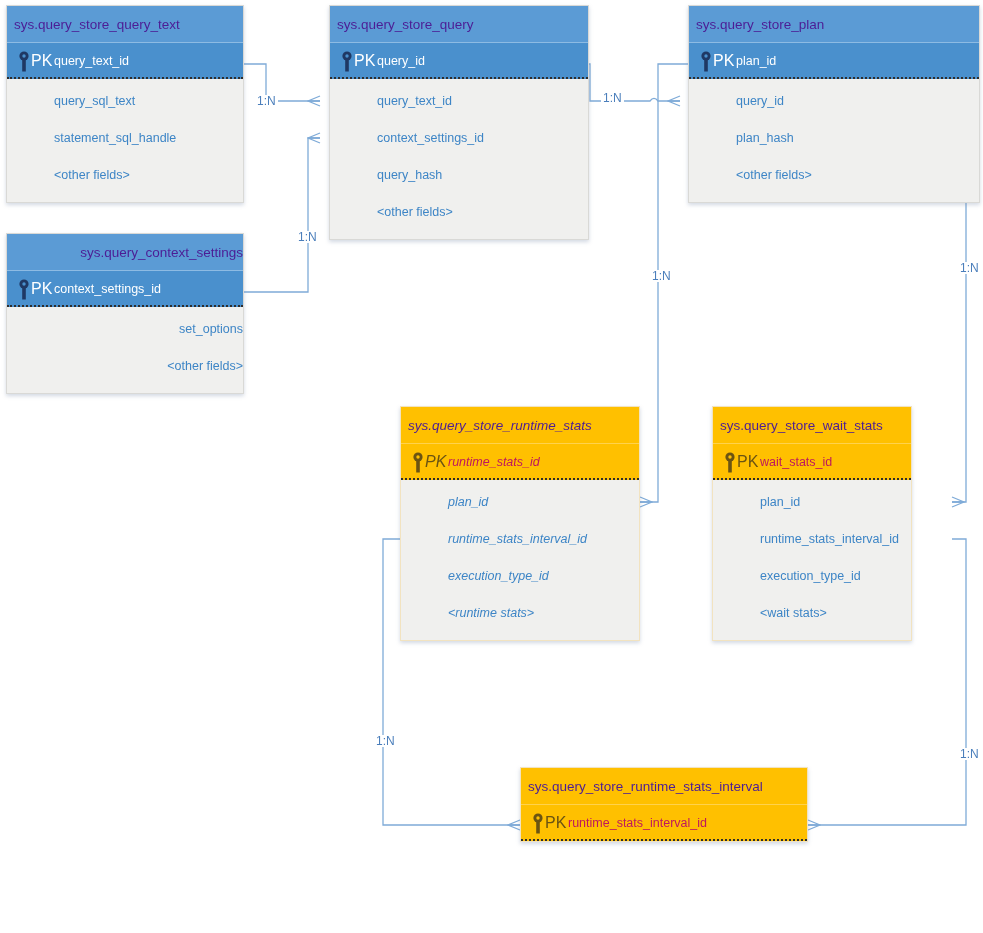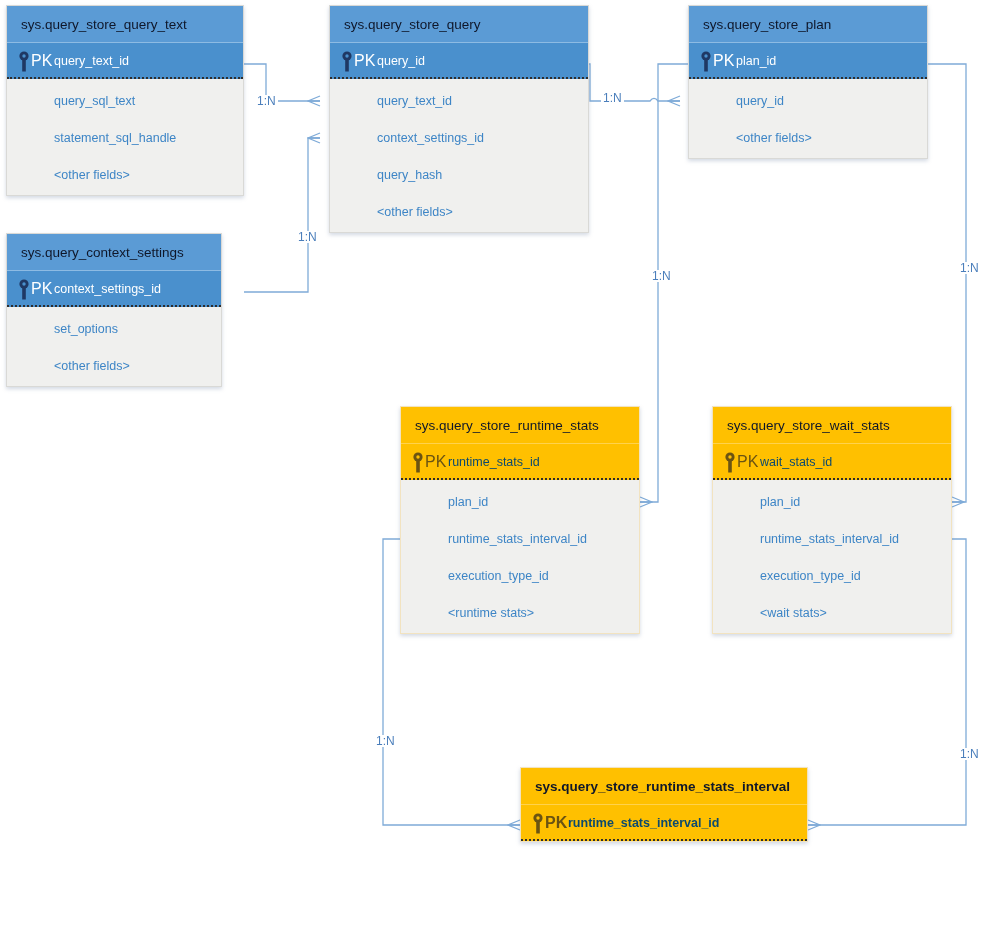--- a/index.html
+++ b/index.html
@@ -31,41 +31,41 @@
   .entity {
     position: absolute;
     box-sizing: border-box;
     background: #f0f0ee;
     box-shadow: 0 2px 4px rgba(120,140,170,0.33);
   }
   .entity .ent-title {
     box-sizing: border-box;
     height: 37px;
     line-height: 37px;
-    padding-left: 14px;
+    padding-left: 7px;
     font-size: 13.5px;
-    color: #0f172a;
+    color: #4c1d95;
     white-space: nowrap;
     overflow: hidden;
   }
   .entity .ent-pk {
     box-sizing: border-box;
     position: relative;
     height: 36px;
     line-height: 36px;
     font-size: 12.5px;
     color: #ffffff;
     white-space: nowrap;
     border-bottom: 2px dotted #2d2d2d;
   }
   .entity .ent-body {
     box-sizing: border-box;
     background: #f0f0ee;
     padding-top: 4px;
-    padding-bottom: 1px;
+    padding-bottom: 8px;
   }
   .entity .ent-field {
     box-sizing: border-box;
     height: 37px;
     line-height: 37px;
     padding-left: 47px;
     font-size: 12.5px;
     color: #3d85c6;
     white-space: nowrap;
   }
@@ -98,21 +98,21 @@
   }
   .entity.blue .pk-label  { color: #ffffff; }
   .entity.orange .pk-label{ color: #6b5412; }
   .pk-name {
     position: absolute;
     left: 47px;
     top: 0;
     line-height: 36px;
   }
   .entity.blue .pk-name   { color: #ffffff; }
-  .entity.orange .pk-name { color: #0c4a6e; }
+  .entity.orange .pk-name { color: #be185d; }
 
   
   .card-label {
     position: absolute;
     font-size: 12px;
     color: #4a7ebb;
     background: #ffffff;
     padding: 0 2px;
     white-space: nowrap;
     line-height: 12px;
@@ -185,93 +185,94 @@
       <span class="pk-name">query_id</span>
     </div>
     <div class="ent-body">
       <div class="ent-field">query_text_id</div>
       <div class="ent-field">context_settings_id</div>
       <div class="ent-field">query_hash</div>
       <div class="ent-field">&lt;other fields&gt;</div>
     </div>
   </div>
 
-  <div class="entity blue" style="left:688px; top:5px; width:240px;">
+  <div class="entity blue" style="left:688px; top:5px; width:292px;">
     <div class="ent-title">sys.query_store_plan</div>
     <div class="ent-pk">
       <svg class="pk-key" viewBox="0 0 12 21">
         <circle cx="6" cy="5" r="4.6" fill="#1f3864"></circle>
         <circle cx="6" cy="5" r="1.7" fill="#4a90cd"></circle>
         <rect x="4.2" y="8" width="3.6" height="12.5" fill="#1f3864"></rect>
       </svg>
       <span class="pk-label">PK</span>
       <span class="pk-name">plan_id</span>
     </div>
     <div class="ent-body">
       <div class="ent-field">query_id</div>
-      <div class="ent-field">&lt;other fields&gt;</div>
-    </div>
-  </div>
-
-  <div class="entity blue" style="left:6px; top:233px; width:216px;">
+      <div class="ent-field">plan_hash</div>
+      <div class="ent-field">&lt;other fields&gt;</div>
+    </div>
+  </div>
+
+  <div class="entity blue" style="left:6px; top:233px; width:238px;text-align:right;">
     <div class="ent-title">sys.query_context_settings</div>
     <div class="ent-pk">
       <svg class="pk-key" viewBox="0 0 12 21">
         <circle cx="6" cy="5" r="4.6" fill="#1f3864"></circle>
         <circle cx="6" cy="5" r="1.7" fill="#4a90cd"></circle>
         <rect x="4.2" y="8" width="3.6" height="12.5" fill="#1f3864"></rect>
       </svg>
       <span class="pk-label">PK</span>
       <span class="pk-name">context_settings_id</span>
     </div>
     <div class="ent-body">
       <div class="ent-field">set_options</div>
       <div class="ent-field">&lt;other fields&gt;</div>
     </div>
   </div>
 
-  <div class="entity orange" style="left:400px; top:406px; width:240px;">
+  <div class="entity orange" style="left:400px; top:406px; width:240px;font-style:italic;">
     <div class="ent-title">sys.query_store_runtime_stats</div>
     <div class="ent-pk">
       <svg class="pk-key" viewBox="0 0 12 21">
         <circle cx="6" cy="5" r="4.6" fill="#6b5412"></circle>
         <circle cx="6" cy="5" r="1.7" fill="#ffc000"></circle>
         <rect x="4.2" y="8" width="3.6" height="12.5" fill="#6b5412"></rect>
       </svg>
       <span class="pk-label">PK</span>
       <span class="pk-name">runtime_stats_id</span>
     </div>
     <div class="ent-body">
       <div class="ent-field">plan_id</div>
       <div class="ent-field">runtime_stats_interval_id</div>
       <div class="ent-field">execution_type_id</div>
       <div class="ent-field">&lt;runtime stats&gt;</div>
     </div>
   </div>
 
-  <div class="entity orange" style="left:712px; top:406px; width:240px;">
+  <div class="entity orange" style="left:712px; top:406px; width:200px;">
     <div class="ent-title">sys.query_store_wait_stats</div>
     <div class="ent-pk">
       <svg class="pk-key" viewBox="0 0 12 21">
         <circle cx="6" cy="5" r="4.6" fill="#6b5412"></circle>
         <circle cx="6" cy="5" r="1.7" fill="#ffc000"></circle>
         <rect x="4.2" y="8" width="3.6" height="12.5" fill="#6b5412"></rect>
       </svg>
       <span class="pk-label">PK</span>
       <span class="pk-name">wait_stats_id</span>
     </div>
     <div class="ent-body">
       <div class="ent-field">plan_id</div>
       <div class="ent-field">runtime_stats_interval_id</div>
       <div class="ent-field">execution_type_id</div>
       <div class="ent-field">&lt;wait stats&gt;</div>
     </div>
   </div>
 
-  <div class="entity orange" style="left:520px; top:767px; width:288px;font-weight:bold;">
+  <div class="entity orange" style="left:520px; top:767px; width:288px;">
     <div class="ent-title">sys.query_store_runtime_stats_interval</div>
     <div class="ent-pk">
       <svg class="pk-key" viewBox="0 0 12 21">
         <circle cx="6" cy="5" r="4.6" fill="#6b5412"></circle>
         <circle cx="6" cy="5" r="1.7" fill="#ffc000"></circle>
         <rect x="4.2" y="8" width="3.6" height="12.5" fill="#6b5412"></rect>
       </svg>
       <span class="pk-label">PK</span>
       <span class="pk-name">runtime_stats_interval_id</span>
     </div>

